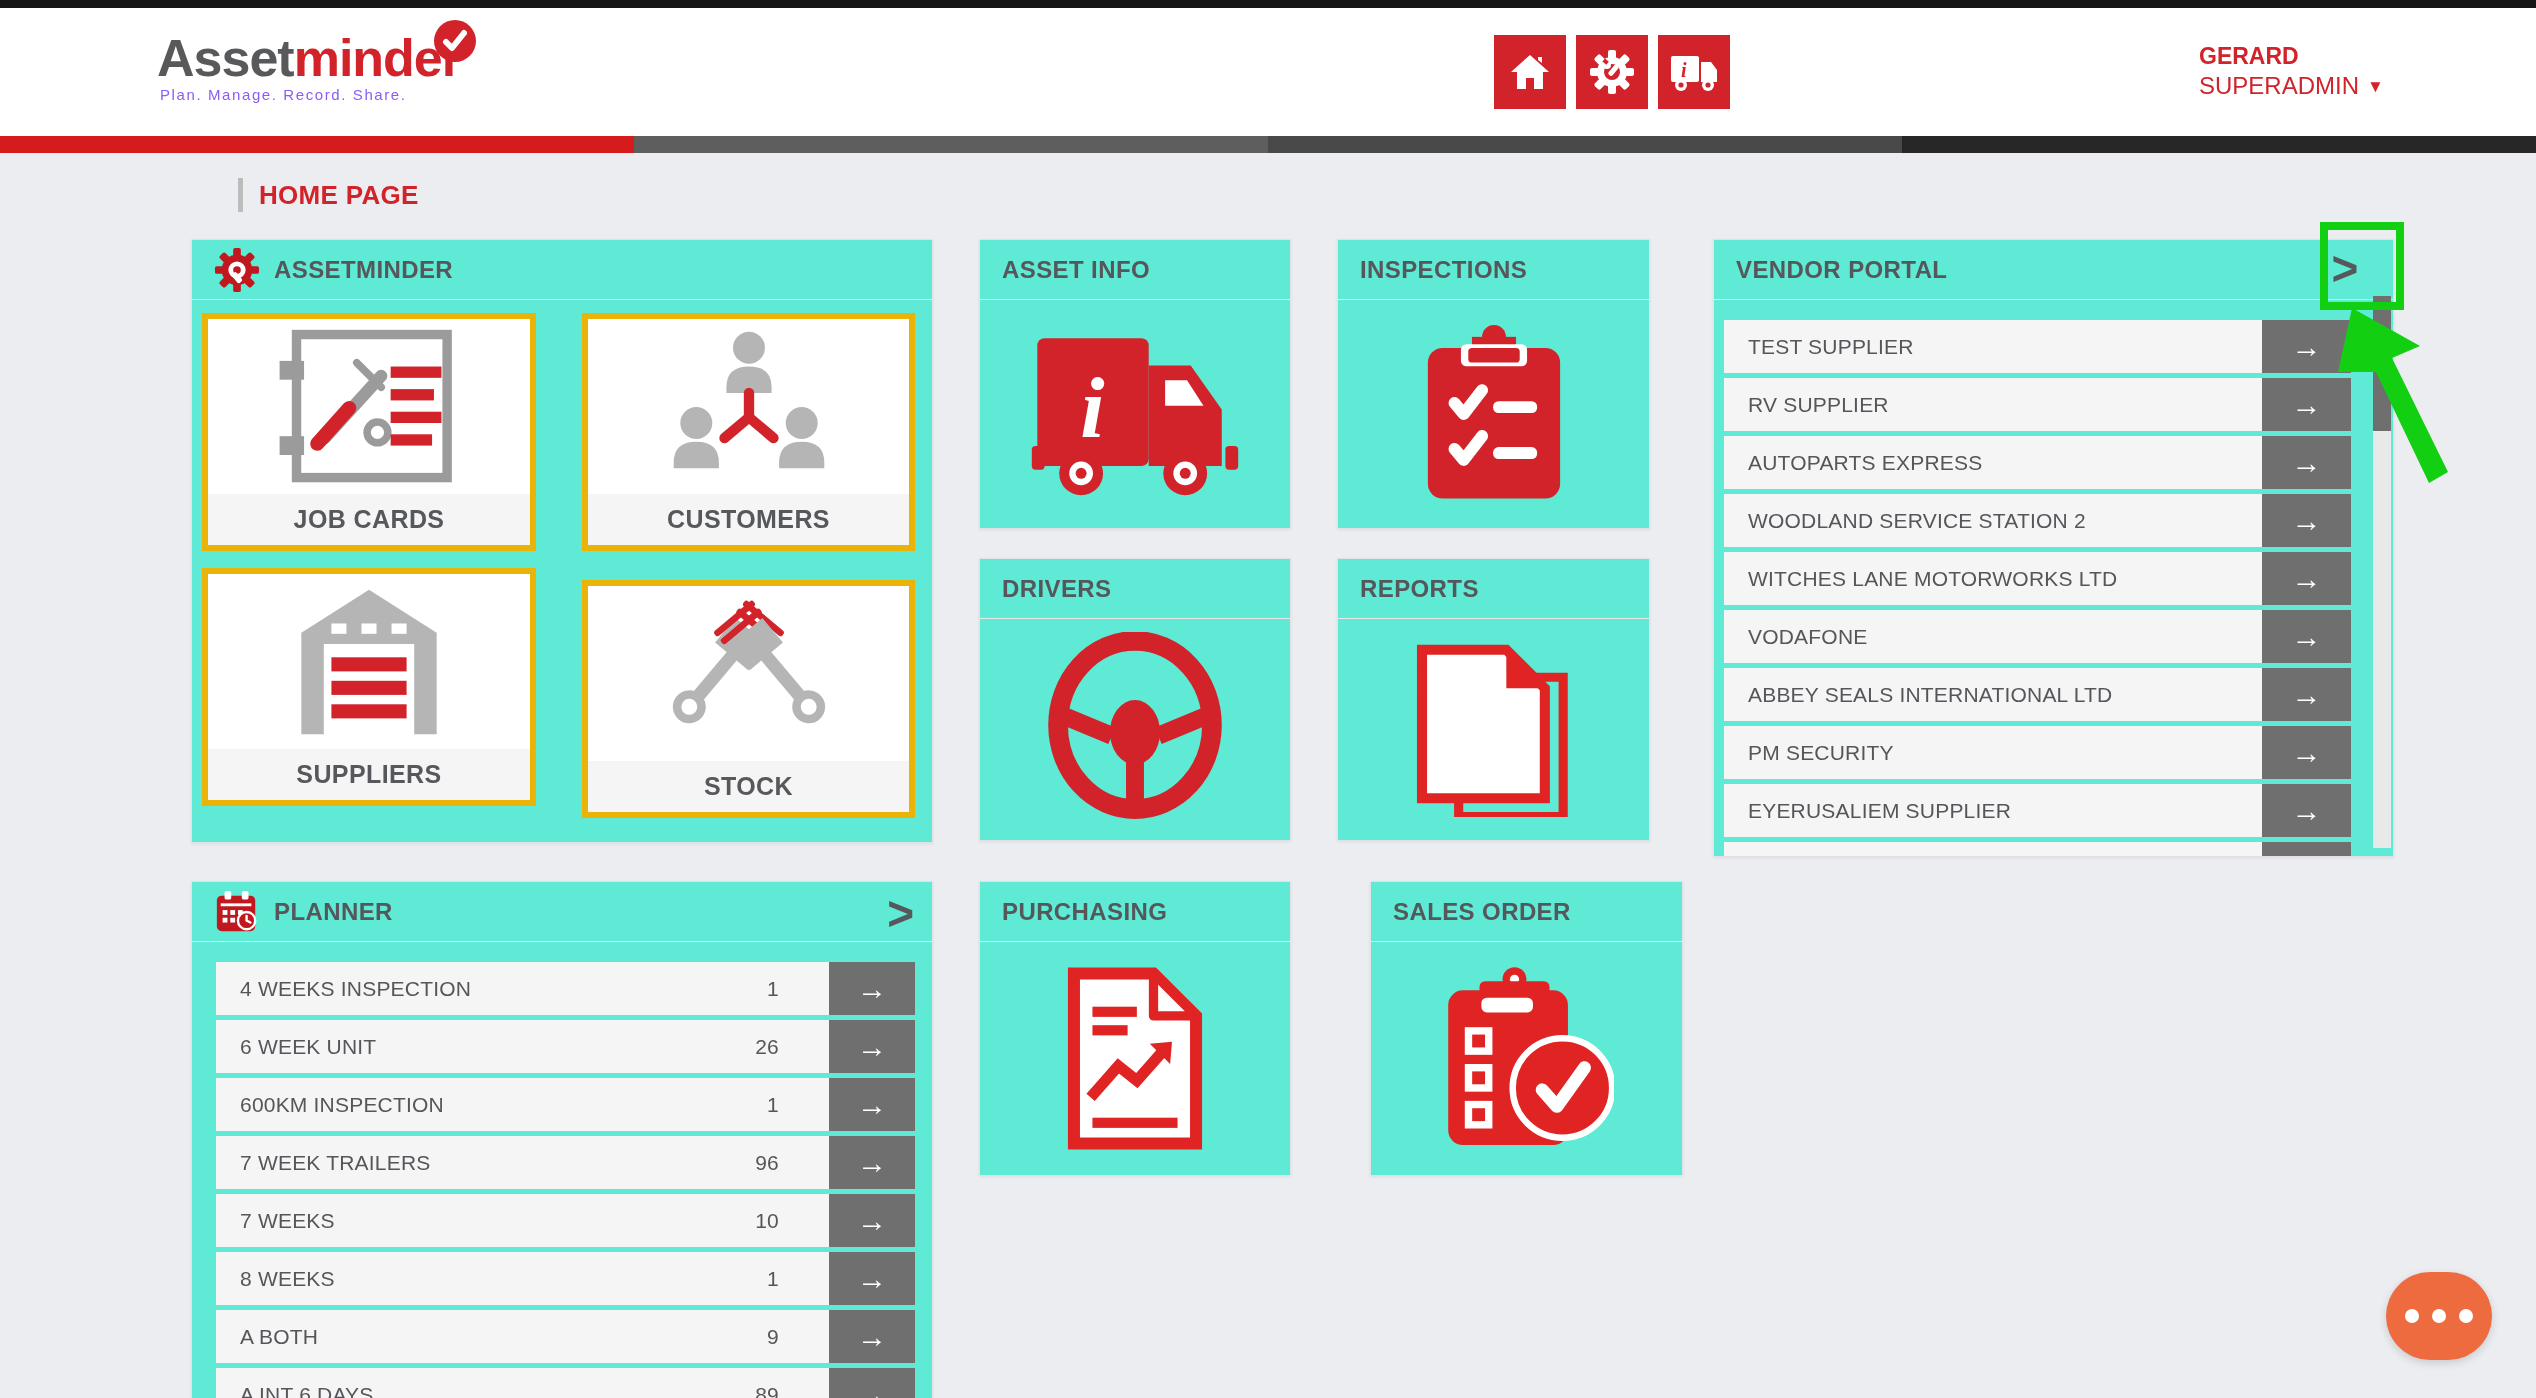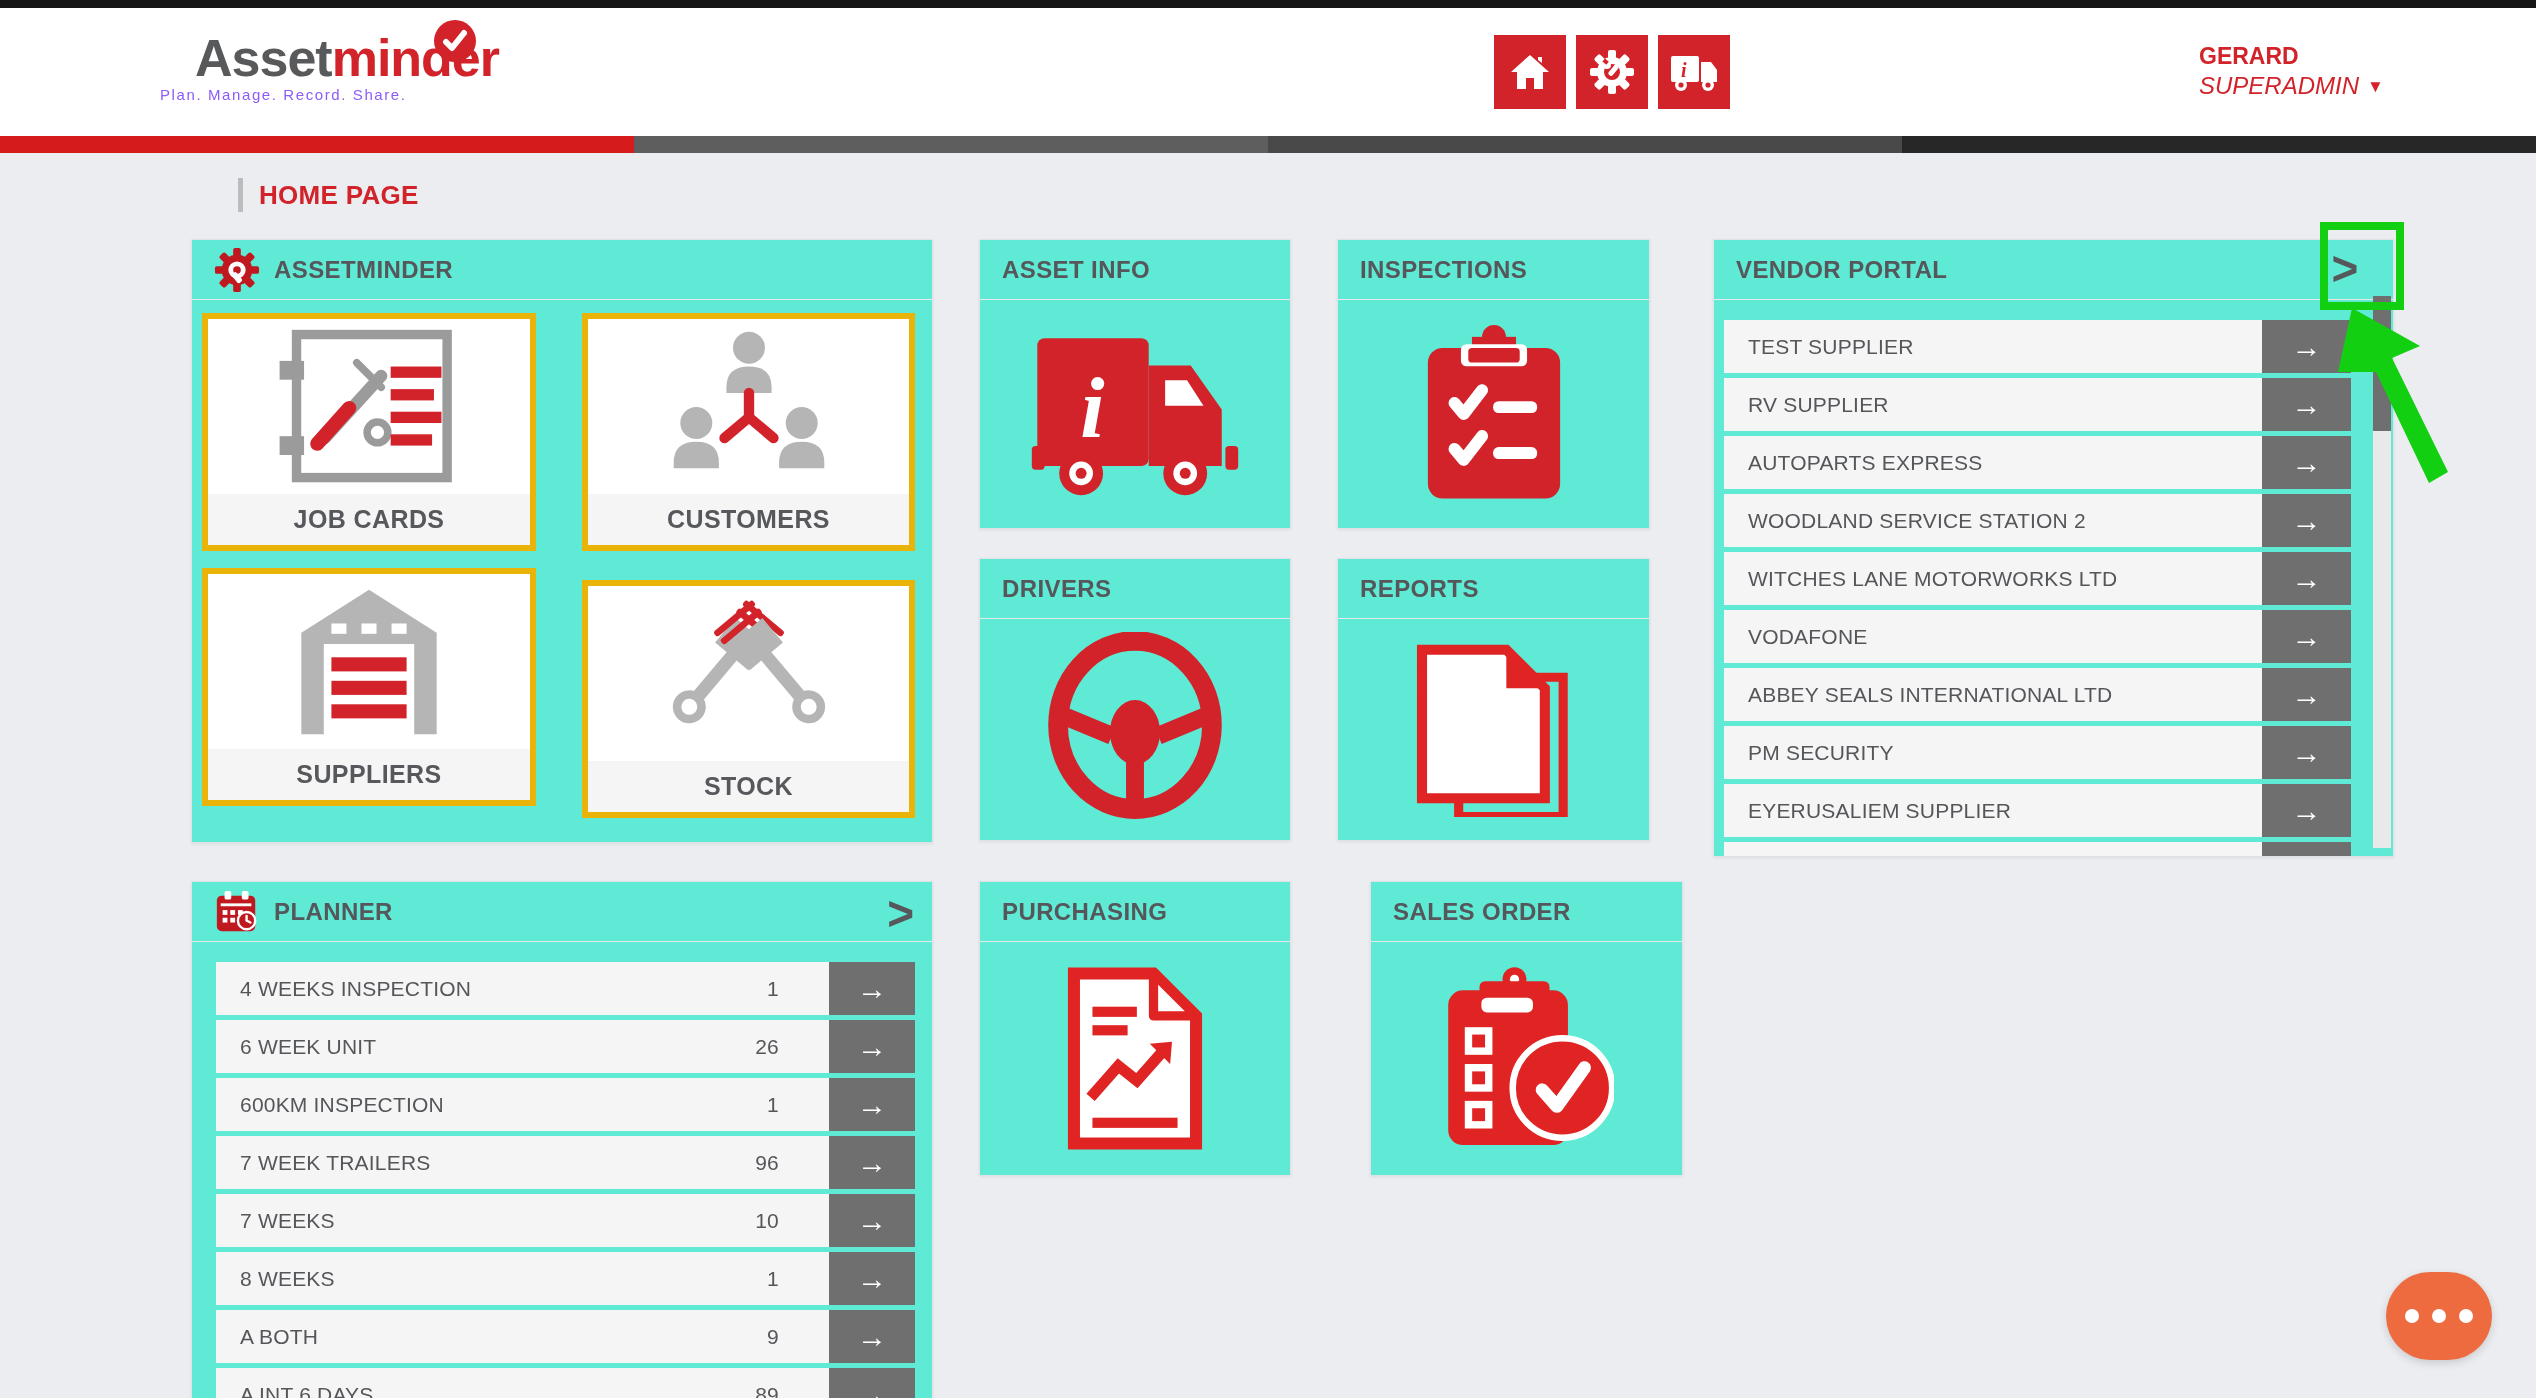--- a/index.html
+++ b/index.html
@@ -6,34 +6,34 @@
   .page{position:relative;width:2536px;height:1398px;overflow:hidden;background:#ebedf1;}
 
   
   .topstrip{position:absolute;left:0;top:0;width:2536px;height:8px;background:#161616;}
   .appbar{position:absolute;left:0;top:8px;width:2536px;height:128px;background:#ffffff;}
   .segbar{position:absolute;top:136px;height:17px;}
 
   
   .logo{position:absolute;left:157px;top:24px;cursor:pointer;}
   .logo-text{font-size:52px;font-weight:700;letter-spacing:-1px;line-height:1;}
-  .logo-gray{color:#58595b;margin-left:38px;}
+  .logo-gray{color:#58595b;}
   .logo-red{color:#d2232a;}
   .logo-tag{font-size:15px;color:#8b5cf6;letter-spacing:1.6px;margin-top:2px;margin-left:3px;}
   .logo-badge{position:absolute;left:277px;top:-12px;width:42px;height:42px;border-radius:50%;background:#d2232a;display:flex;align-items:center;justify-content:center;}
   .logo-badge svg{display:block;}
 
   
   .navicons{position:absolute;left:1494px;top:27px;display:flex;gap:10px;}
   .navbtn{width:72px;height:74px;background:#d2232a;display:flex;align-items:center;justify-content:center;cursor:pointer;}
 
   
   .user{position:absolute;left:2199px;top:34px;line-height:1.25;cursor:pointer;}
   .user-name{font-size:23px;font-weight:700;color:#d2232a;}
-  .user-role{font-size:24px;color:#d2232a;font-style:italic;}
+  .user-role{font-size:24px;color:#d2232a;}
   .caret{display:inline-block;margin-left:8px;font-size:17px;color:#d2232a;transform:translateY(-2px);}
 
   
   .crumb{position:absolute;left:238px;top:178px;display:flex;align-items:center;}
   .crumb-bar{width:5px;height:34px;background:#bcbcbc;margin-right:16px;}
   .crumb-text{font-size:26px;font-weight:700;color:#d2232a;letter-spacing:0.3px;}
 
   
   .card{position:absolute;background:#5eead4;border:1px solid #e1e2e5;box-shadow:0 1px 3px rgba(0,0,0,0.07);box-sizing:border-box;}
   .card-h{height:60px;border-bottom:1px solid #e7e8ea;display:flex;align-items:center;padding:0 22px;box-sizing:border-box;position:relative;}

